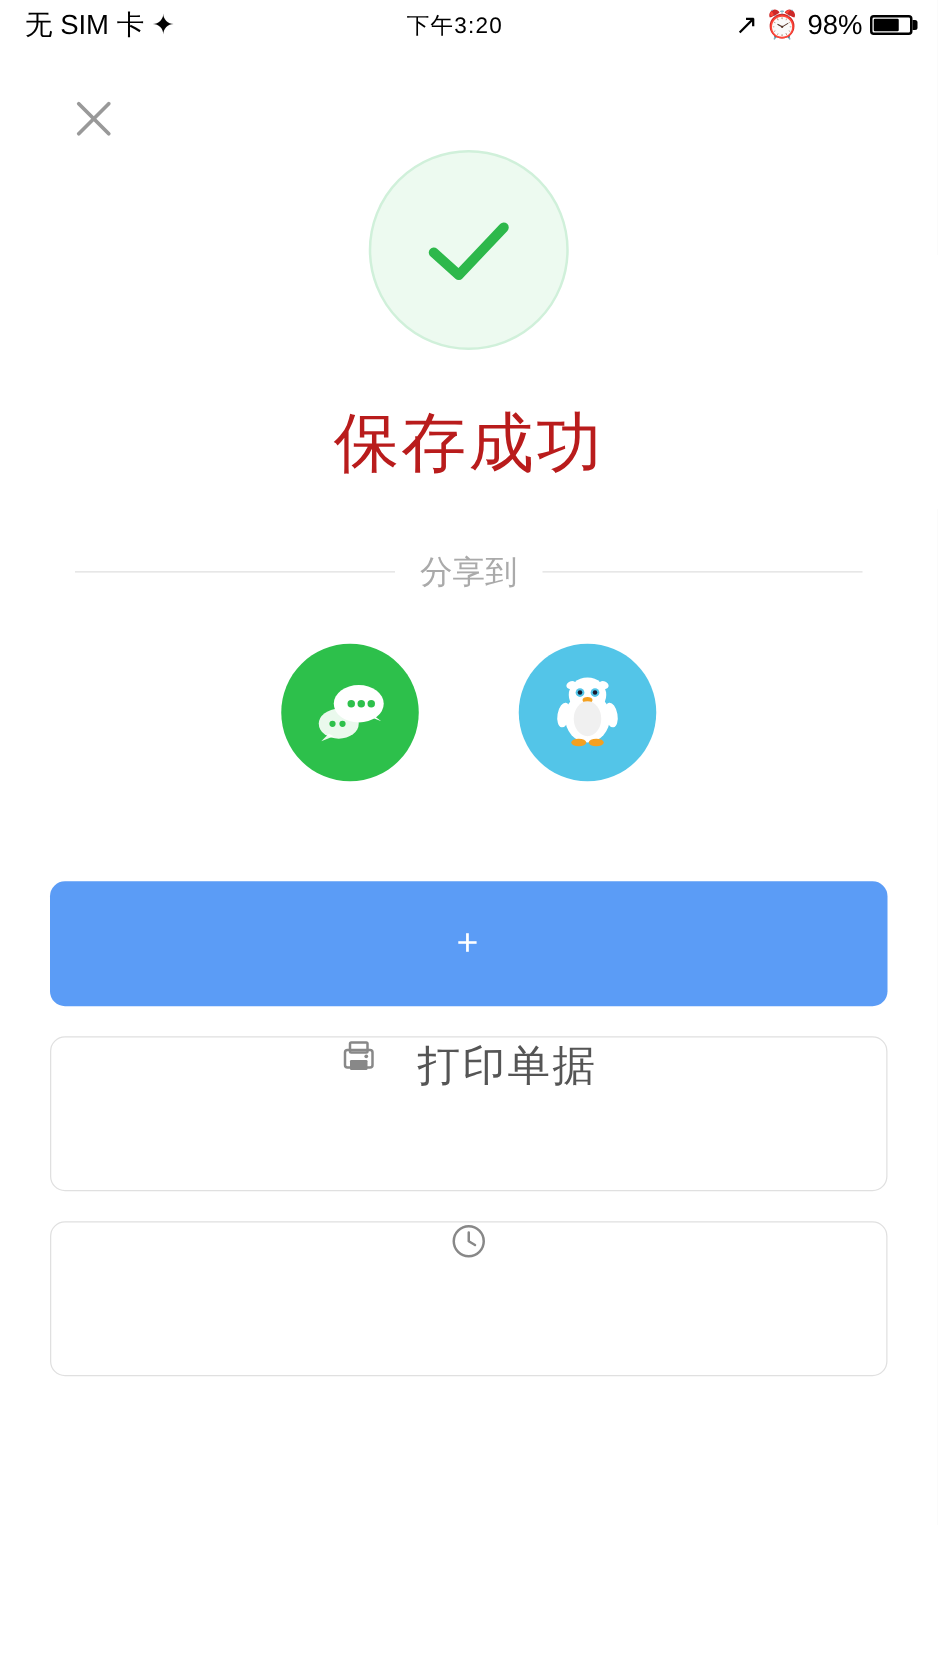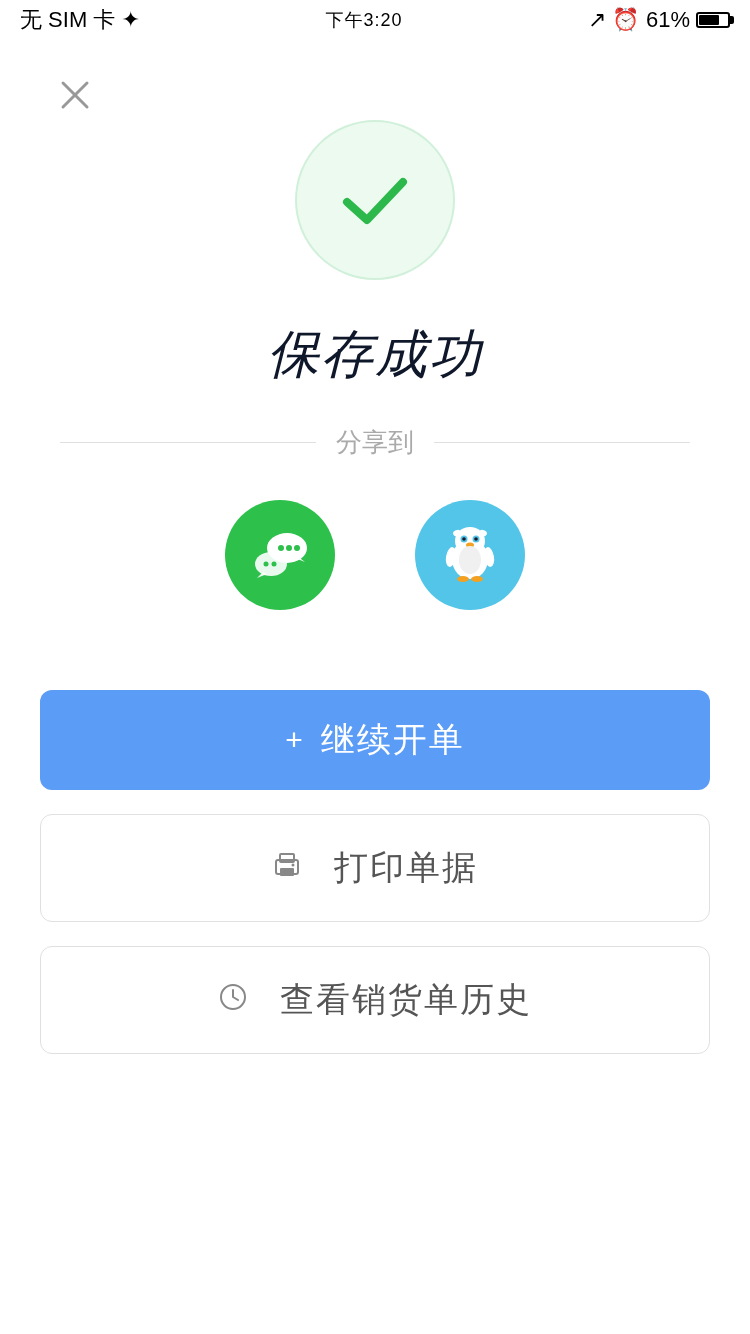--- a/index.html
+++ b/index.html
@@ -89,25 +89,24 @@
       display: flex;
       align-items: center;
       justify-content: center;
       margin-top: 20px;
       margin-bottom: 40px;
     }
 
     
     .success-title {
       font-size: 52px;
-      color: #0f172a;
+      color: #b91c1c;
       font-weight: 400;
-      margin-bottom: 35px;
+      margin-bottom: 50px;
       letter-spacing: 2px;
-      font-style: italic;
     }
 
     
     .share-divider-container {
       width: 100%;
       display: flex;
       align-items: center;
       padding: 0 60px;
       margin-bottom: 40px;
     }
@@ -183,26 +182,25 @@
       justify-content: center;
       gap: 16px;
       cursor: pointer;
       font-size: 34px;
       color: #ffffff;
       letter-spacing: 2px;
     }
 
     .btn-secondary {
       width: 100%;
-      height: 108px;
+      height: 124px;
       background-color: #ffffff;
       border-radius: 12px;
       border: 1px solid #e0e0e0;
       display: flex;
-      align-items: center;
       justify-content: center;
       gap: 32px;
       cursor: pointer;
       font-size: 34px;
       color: #555555;
       letter-spacing: 2px;
     }
 
     .btn-icon {
       font-size: 30px;
@@ -243,21 +241,21 @@
 <body>
 
 <div class="status-bar">
   <div class="status-bar-left">
     <span>无 SIM 卡 ✦</span>
   </div>
   <div class="status-bar-center">下午3:20</div>
   <div class="status-bar-right">
     <span>↗</span>
     <span>⏰</span>
-    <span>61%</span>
+    <span>98%</span>
     <span class="battery-bar">
       <span class="battery-fill"></span>
     </span>
   </div>
 </div>
 
 <div class="main-content">
 
   <div class="close-button">
     <svg class="close-icon-svg" viewBox="0 0 36 36" fill="none" xmlns="http://www.w3.org/2000/svg">
@@ -325,21 +323,20 @@
         <ellipse cx="11" cy="34" rx="5" ry="10" fill="white" transform="rotate(10 11 34)"></ellipse>
         <ellipse cx="49" cy="34" rx="5" ry="10" fill="white" transform="rotate(-10 49 34)"></ellipse>
       </svg>
     </div>
   </div>
 
   <div class="action-buttons">
 
     <button class="btn-primary">
       <span class="btn-icon">+</span>
-      <span>继续开单</span>
     </button>
 
     <button class="btn-secondary">
       <span class="btn-icon">
         <svg width="30" height="30" viewBox="0 0 30 30" fill="none" xmlns="http://www.w3.org/2000/svg">
           <rect x="4" y="10" width="22" height="14" rx="2" stroke="#888" stroke-width="2" fill="none"></rect>
           <rect x="8" y="18" width="14" height="8" rx="1" fill="#888"></rect>
           <rect x="8" y="4" width="14" height="8" rx="1" stroke="#888" stroke-width="2" fill="none"></rect>
           <circle cx="21" cy="15" r="1.5" fill="#888"></circle>
         </svg>
@@ -347,18 +344,17 @@
       <span>打印单据</span>
     </button>
 
     <button class="btn-secondary">
       <span class="btn-icon">
         <svg width="30" height="30" viewBox="0 0 30 30" fill="none" xmlns="http://www.w3.org/2000/svg">
           <circle cx="15" cy="15" r="12" stroke="#888" stroke-width="2" fill="none"></circle>
           <polyline points="15,8 15,15 20,18" stroke="#888" stroke-width="2" stroke-linecap="round" stroke-linejoin="round"></polyline>
         </svg>
       </span>
-      <span>查看销货单历史</span>
     </button>
 
   </div>
 
 </div>
 
 </body></html>

